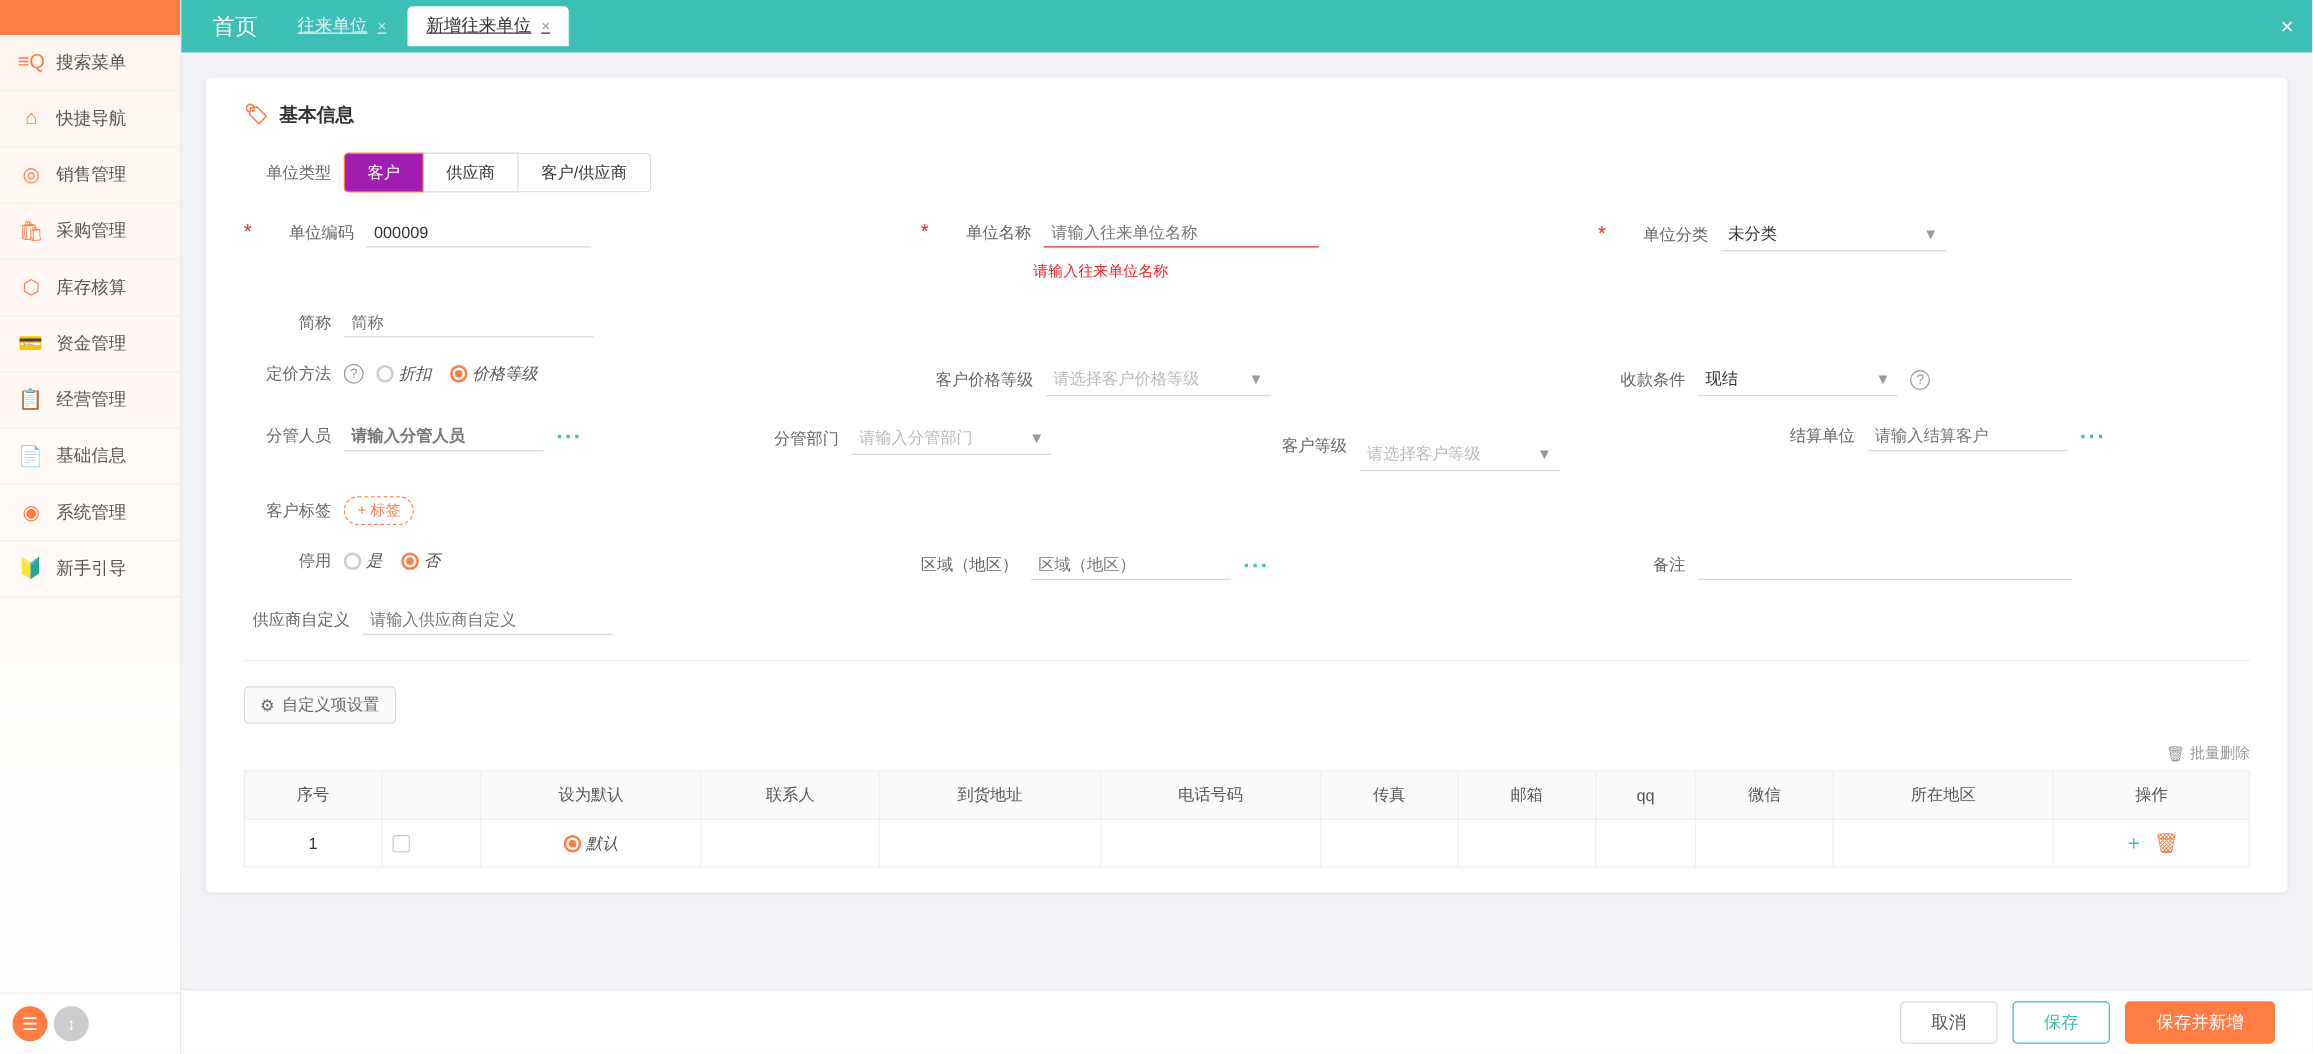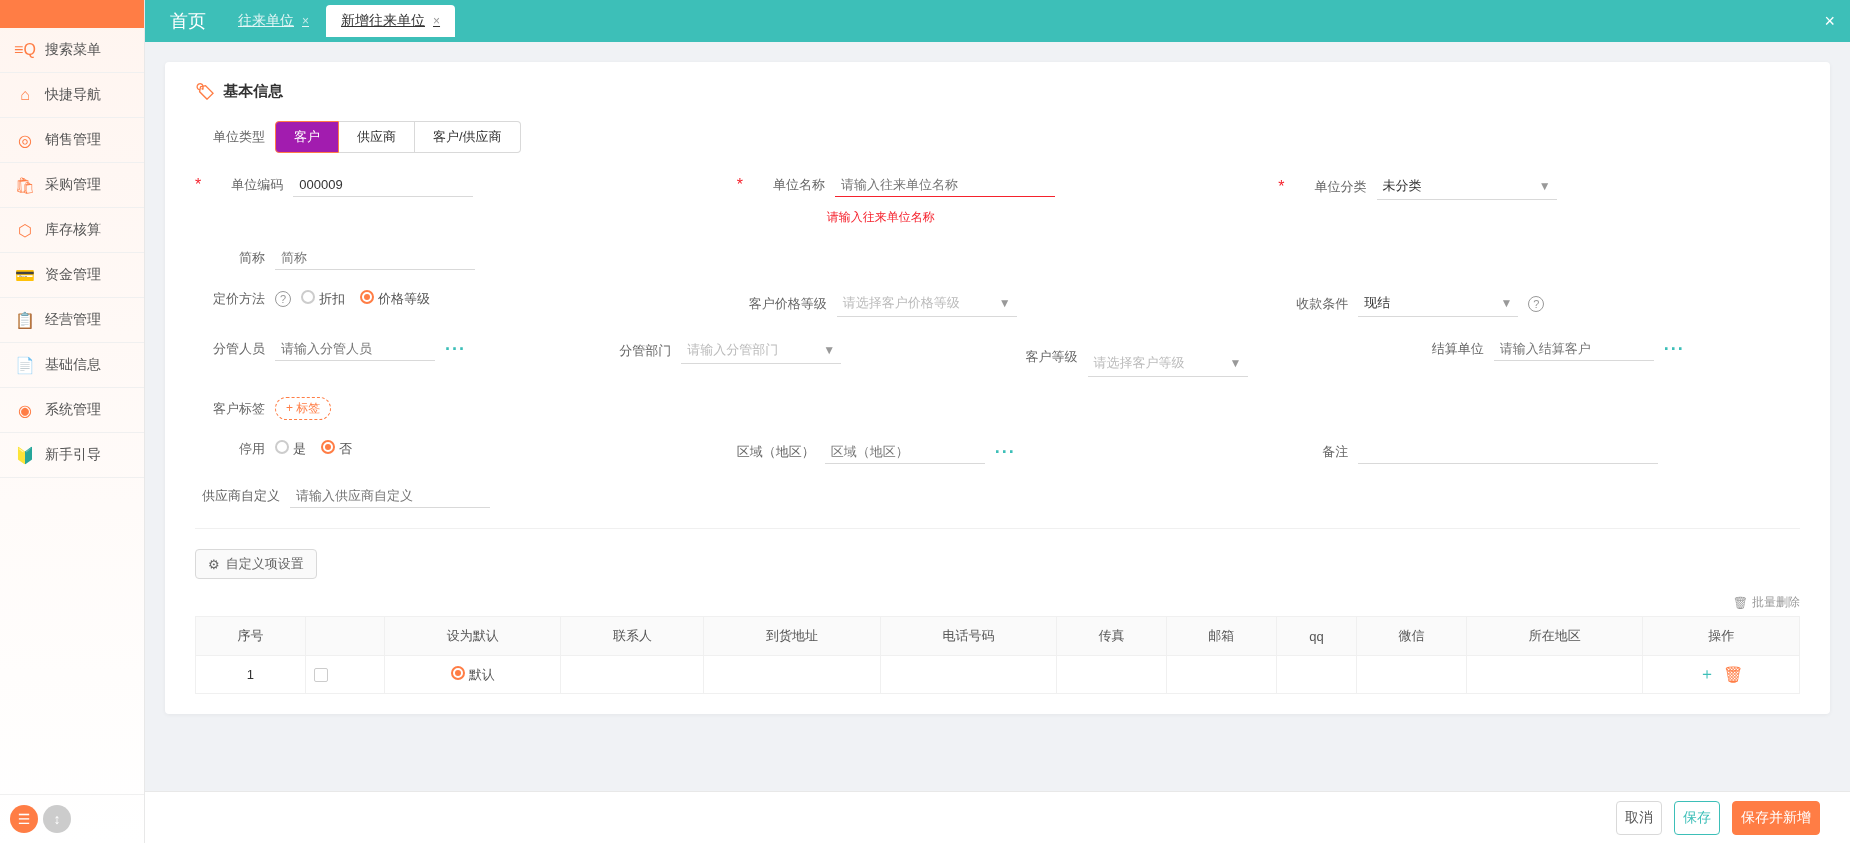--- a/index.html
+++ b/index.html
@@ -221,24 +221,26 @@
     .chevron { color: #999; font-size: 12px; }
 
     
     .radio-group {
       display: flex;
       align-items: center;
       gap: 15px;
     }
     .radio-item {
       display: flex;
+      align-items: center;
       gap: 4px;
       cursor: pointer;
       font-size: 13px;
       color: #555;
+      font-style: italic;
     }
     .radio-circle {
       width: 14px;
       height: 14px;
       border-radius: 50%;
       border: 2px solid #ccc;
       display: flex;
       align-items: center;
       justify-content: center;
     }
@@ -334,21 +336,21 @@
       background: white;
       border-top: 1px solid #e8e8e8;
       display: flex;
       align-items: center;
       justify-content: flex-end;
       padding: 0 30px;
       gap: 12px;
       flex-shrink: 0;
     }
     .btn {
-      padding: 7px 8px;
+      padding: 7px 24px;
       border-radius: 4px;
       font-size: 14px;
       cursor: pointer;
       border: 1px solid;
     }
     .btn-cancel {
       background: white;
       border-color: #d9d9d9;
       color: #555;
     }
@@ -556,21 +558,21 @@
             <span class="chevron" style="margin-left:auto;">▼</span>
           </div>
           <span class="help-icon">?</span>
         </div>
       </div>
 
       
       <div class="form-row">
         <div class="form-group">
           <span class="form-label">分管人员</span>
-          <input type="text" class="form-input" placeholder="请输入分管人员" style="width: 160px;">
+          <input type="text" class="form-input" placeholder="请输入分管人员" style="width: 160px; font-weight: bold;">
           <span class="more-btn">···</span>
         </div>
         <div class="form-group">
           <span class="form-label">分管部门</span>
           <div class="form-select" style="min-width:160px;">
             <span class="placeholder">请输入分管部门</span>
             <span class="chevron" style="margin-left:auto;">▼</span>
           </div>
         </div>
         <div class="form-group">

